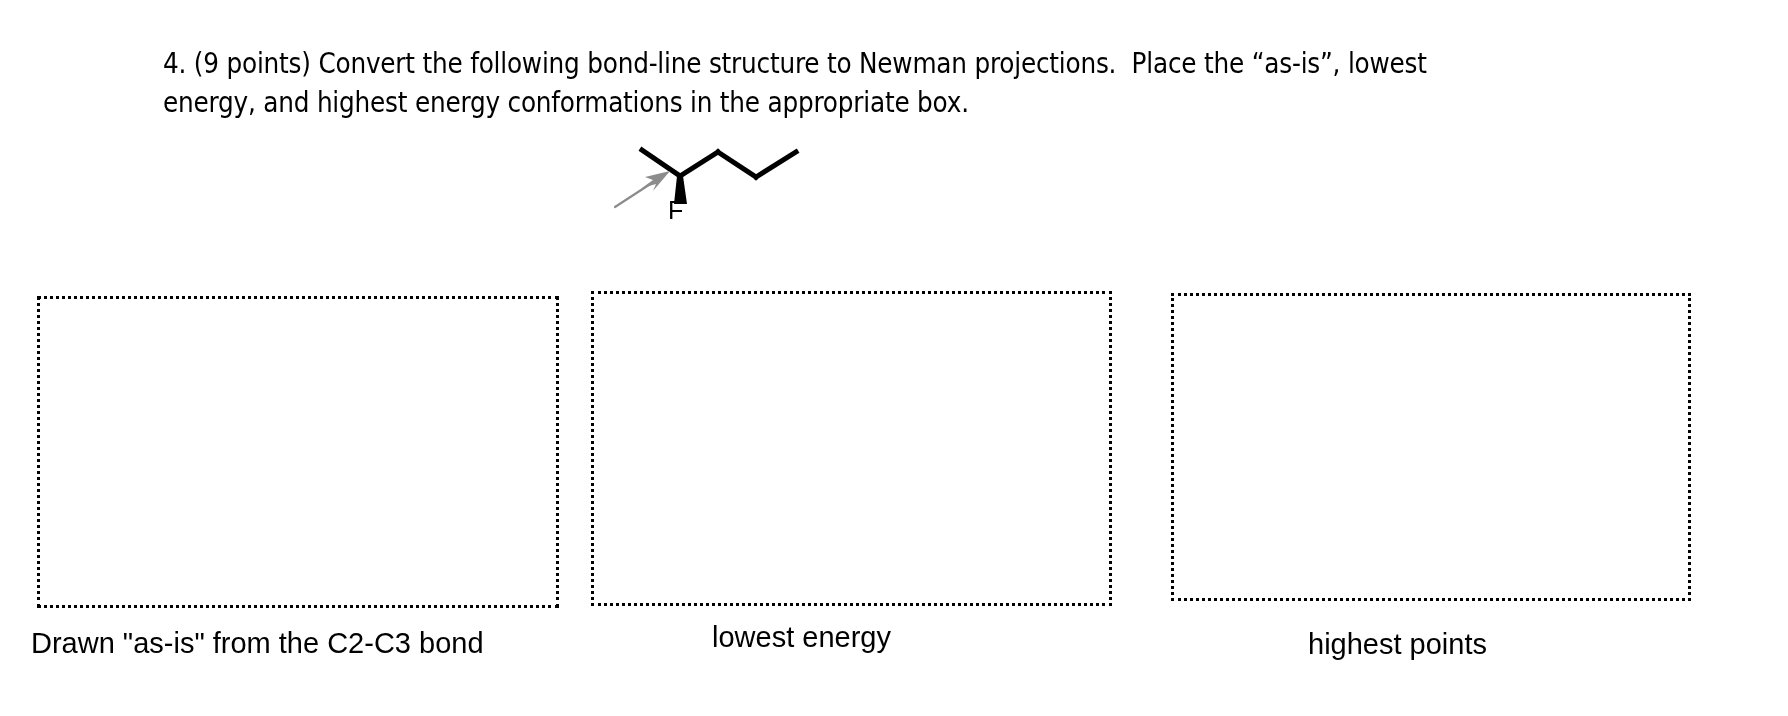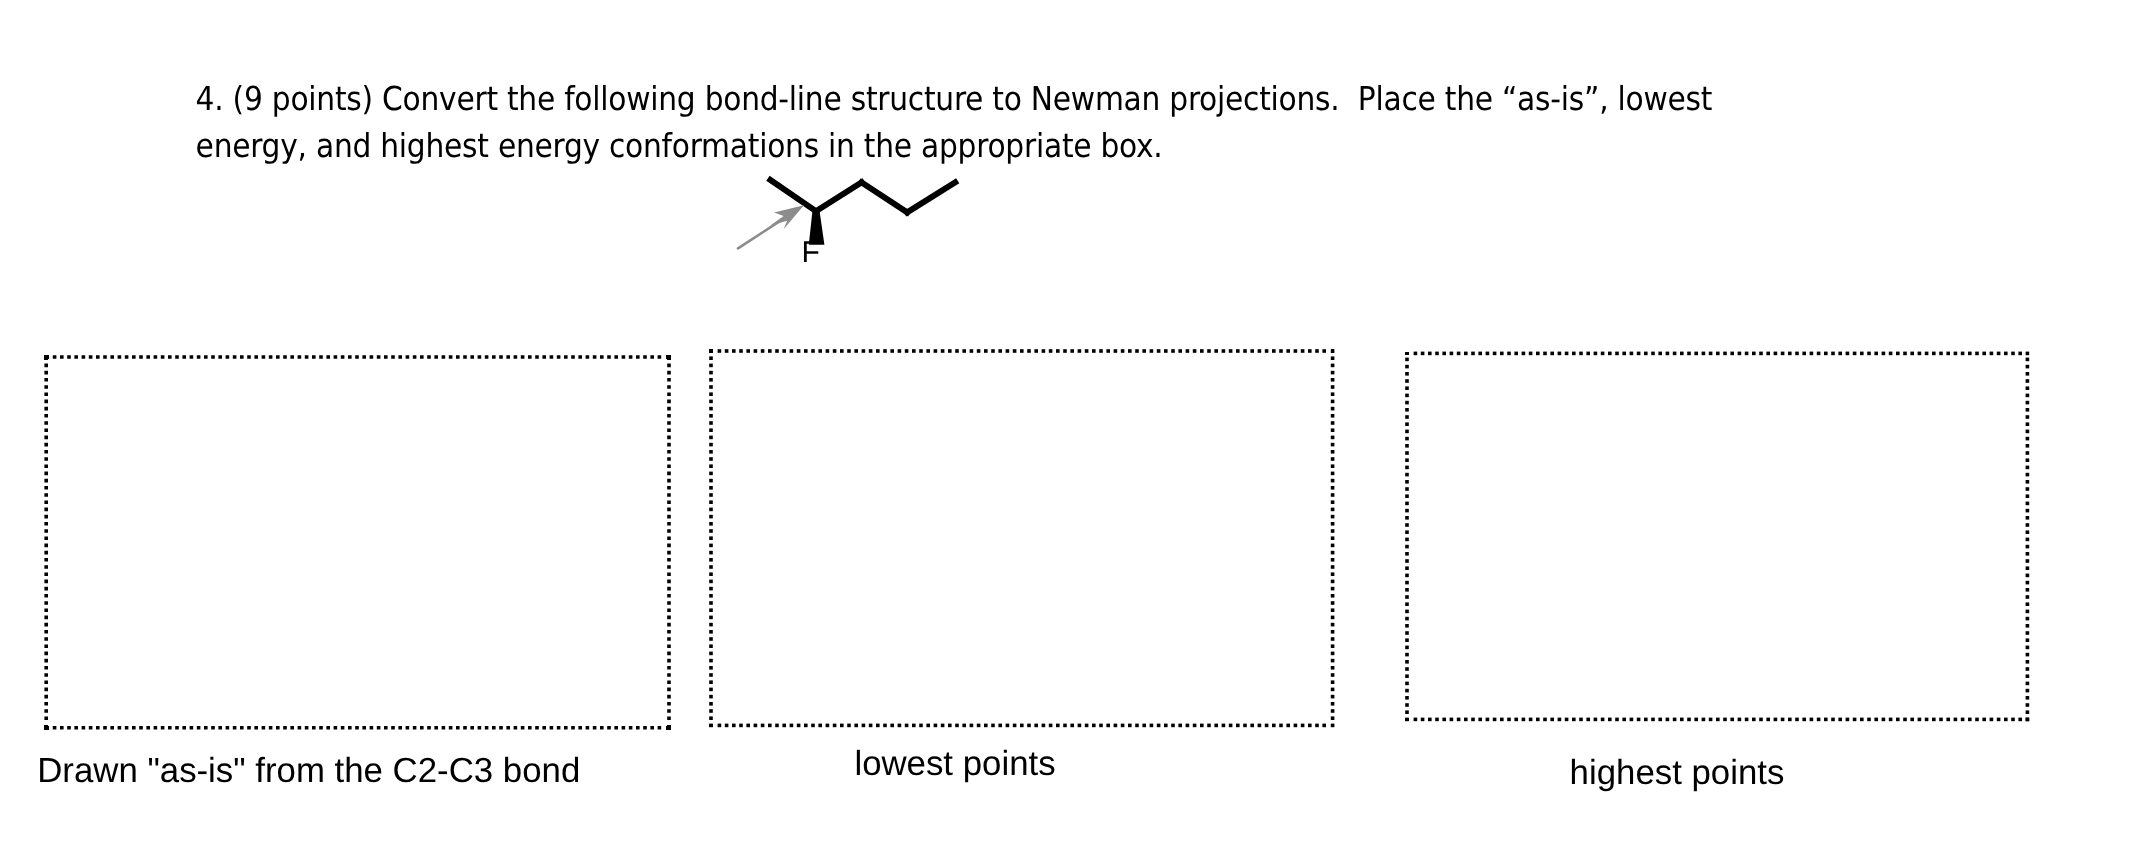--- a/index.html
+++ b/index.html
@@ -21,21 +21,20 @@
     position: absolute;
     left: 163px;
     top: 44px;
     width: 1290px;
     font-family: "DejaVu Sans Condensed", "Liberation Sans Narrow", "Liberation Sans", sans-serif;
     font-size: 27.5px;
     line-height: 39px;
     letter-spacing: -0.2px;
     color: #000000;
     white-space: pre-wrap;
-    margin-top: 20px;
   }
 
   
   #molecule-figure {
     position: absolute;
     left: 590px;
     top: 132px;
     width: 250px;
     height: 100px;
   }
@@ -107,15 +106,15 @@
 <div id="fluorine-label">F</div>
 
 <div id="answer-box-as-is" class="answer-box"></div>
 
 <div id="answer-box-lowest" class="answer-box"></div>
 
 <div id="answer-box-highest" class="answer-box"></div>
 
 <div id="caption-as-is" class="box-caption">Drawn "as-is" from the C2-C3 bond</div>
 
-<div id="caption-lowest" class="box-caption">lowest points</div>
+<div id="caption-lowest" class="box-caption">lowest energy</div>
 
 <div id="caption-highest" class="box-caption">highest points</div>
 
 </body></html>

